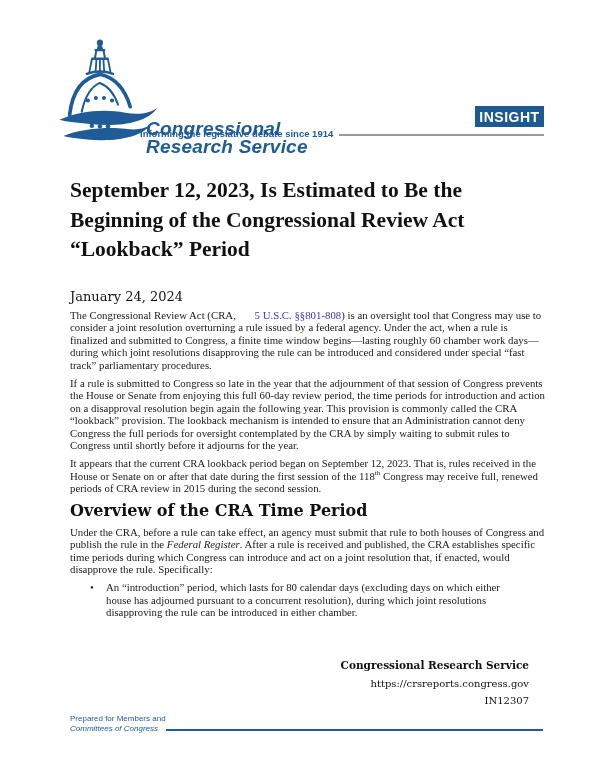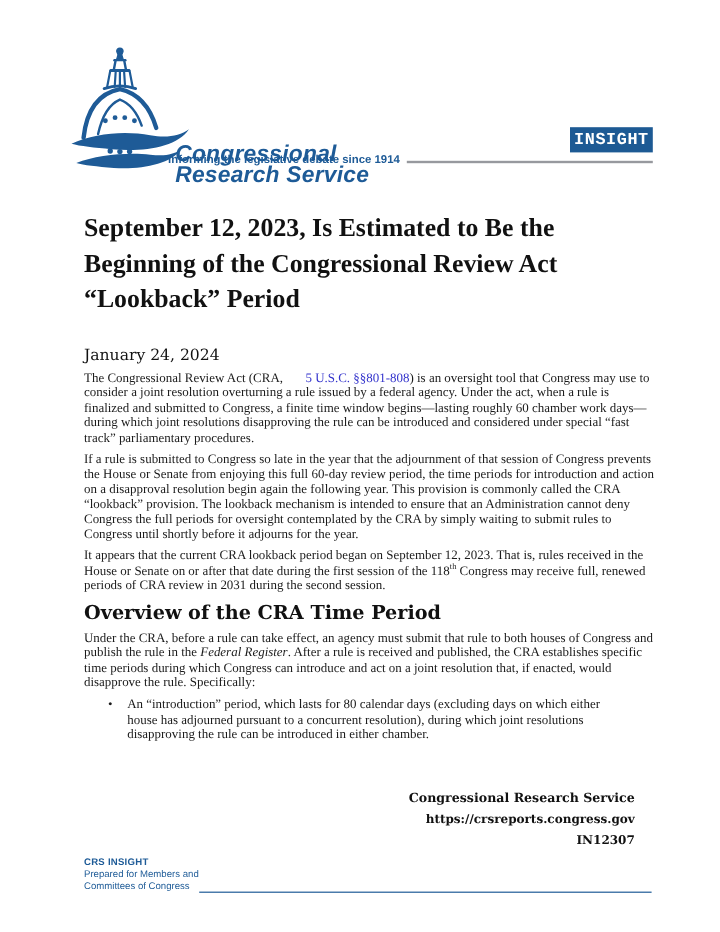--- a/index.html
+++ b/index.html
@@ -16,21 +16,21 @@
   .dome{position:absolute;left:58px;top:37px;width:102px;height:106px;}
   .logo-text{position:absolute;left:146px;top:93px;color:#1E5B97;
     font-family:"Liberation Sans", sans-serif;font-weight:bold;font-style:italic;
     font-size:19px;line-height:18px;letter-spacing:.2px;margin-top:27px;}
   .tagline-row{position:absolute;left:140px;top:128px;width:404px;display:flex;align-items:center;}
   .tagline{color:#1E5B97;font-family:"Liberation Sans", sans-serif;
     font-size:9.5px;font-weight:600;font-style:normal;white-space:nowrap;}
   .tagline-rule{flex:1;height:2px;background:#97999E;margin-left:6px;margin-top:3px;}
   .badge{position:absolute;left:475px;top:106px;width:69px;height:21px;
     background:#1D5A94;color:#ffffff;display:flex;align-items:center;justify-content:center;
-    font-family:Liberation Mono, monospace;font-weight:bold;font-size:14px;letter-spacing:.5px;}
+    font-family:Liberation Sans, sans-serif;font-weight:bold;font-size:14px;letter-spacing:.5px;}
 
   
   .doc-title{position:absolute;left:70px;top:176px;width:478px;
     font-family:Liberation Serif, serif;font-weight:bold;
     font-size:21.5px;line-height:29.5px;color:#111;margin:0;}
   .doc-date{position:absolute;left:70px;top:289px;
     font-family:"DejaVu Serif", serif;font-size:13px;color:#111;text-align:center;}
 
   
   .doc-body{position:absolute;left:70px;top:309px;width:478px;
@@ -40,26 +40,26 @@
   .doc-body sup{font-size:7px;line-height:0;}
   .doc-body h2{margin:7px 0 6px 0;font-size:16px;line-height:18px;
     font-family:"DejaVu Serif", serif;font-weight:bold;color:#111;}
   .bullet-row{display:flex;margin:4px 0 0 20px;width:420px;}
   .bullet-dot{width:16px;flex:0 0 16px;}
   .bullet-text{flex:1;}
 
   
   .footer-block{position:absolute;right:71px;top:657px;text-align:right;line-height:17.5px;}
   .footer-org{font-family:"DejaVu Serif", serif;font-weight:bold;font-size:10.5px;color:#111;}
-  .footer-url,.footer-id{font-family:"DejaVu Serif", serif;font-size:10px;color:#111;font-weight:bold;}
+  .footer-url,.footer-id{font-family:"DejaVu Serif", serif;font-size:10px;color:#111;}
 
   .bottom-block{position:absolute;left:70px;top:714px;width:473px;
     font-family:"Liberation Sans", sans-serif;color:#1E5B97;font-size:8px;line-height:10px;}
   .bottom-brand{font-weight:bold;letter-spacing:.2px;}
-  .bottom-rule-row{display:flex;align-items:flex-end;}
+  .bottom-rule-row{display:flex;align-items:center;font-style:italic;}
   .bottom-rule{flex:1;height:1.5px;background:#1E5B97;margin-left:8px;margin-top:2px;}
 </style>
 </head>
 <body>
 
 <div class="page">
 
   <svg class="dome" viewBox="0 0 100 105" fill="none" stroke="#1E5B97" stroke-width="3" stroke-linecap="round">
 
     <path d="M41 3 c1.8 0 2.8 1.4 2.6 3 l-1 2.6 1.2 4 h-5.6 l1.2 -4 -1 -2.6 c-0.2 -1.6 0.8 -3 2.6 -3 z" fill="#1E5B97" stroke-width="1"></path>
@@ -98,37 +98,36 @@
   </div>
 
   <div class="badge">INSIGHT</div>
 
   <h1 class="doc-title">September 12, 2023, Is Estimated to Be the Beginning of the Congressional Review Act “Lookback” Period</h1>
   <div class="doc-date">January 24, 2024</div>
 
   <div class="doc-body">
       <p><span>The Congressional Review Act (CRA, </span><a href="#">5 U.S.C. §§801-808</a><span>) is an oversight tool that Congress may use to consider a joint resolution overturning a rule issued by a federal agency. Under the act, when a rule is finalized and submitted to Congress, a finite time window begins—lasting roughly 60 chamber work days—during which joint resolutions disapproving the rule can be introduced and considered under special “fast track” parliamentary procedures.</span></p>
       <p><span>If a rule is submitted to Congress so late in the year that the adjournment of that session of Congress prevents the House or Senate from enjoying this full 60-day review period, the time periods for introduction and action on a disapproval resolution begin again the following year. This provision is commonly called the CRA “lookback” provision. The lookback mechanism is intended to ensure that an Administration cannot deny Congress the full periods for oversight contemplated by the CRA by simply waiting to submit rules to Congress until shortly before it adjourns for the year.</span></p>
-      <p><span>It appears that the current CRA lookback period began on September 12, 2023. That is, rules received in the House or Senate on or after that date during the first session of the 118</span><sup>th</sup><span> Congress may receive full, renewed periods of CRA review in 2031 during the second session.</span></p>
+      <p><span>It appears that the current CRA lookback period began on September 12, 2023. That is, rules received in the House or Senate on or after that date during the first session of the 118</span><sup>th</sup><span> Congress may receive full, renewed periods of CRA review in 2015 during the second session.</span></p>
       <h2><span>Overview of the CRA Time Period</span></h2>
       <p><span>Under the CRA, before a rule can take effect, an agency must submit that rule to both houses of Congress and publish the rule in the </span><em>Federal Register</em><span>. After a rule is received and published, the CRA establishes specific time periods during which Congress can introduce and act on a joint resolution that, if enacted, would disapprove the rule. Specifically:</span></p>
       <div class="bullet-row">
         <span class="bullet-dot">•</span>
         <div class="bullet-text"><span>An “introduction” period, which lasts for 80 calendar days (excluding days on which either house has adjourned pursuant to a concurrent resolution), during which joint resolutions disapproving the rule can be introduced in either chamber.</span></div>
       </div>
     </div>
 
   <div class="footer-block">
     <div class="footer-org">Congressional Research Service</div>
     <div class="footer-url">https://crsreports.congress.gov</div>
     <div class="footer-id">IN12307</div>
   </div>
 
   <div class="bottom-block">
-    <div class="bottom-brand">CRS INSIGHT</div>
     <div>Prepared for Members and</div>
     <div class="bottom-rule-row">
       <span>Committees of Congress</span>
       <span class="bottom-rule"></span>
     </div>
   </div>
 
 </div>
 
 </body></html>

